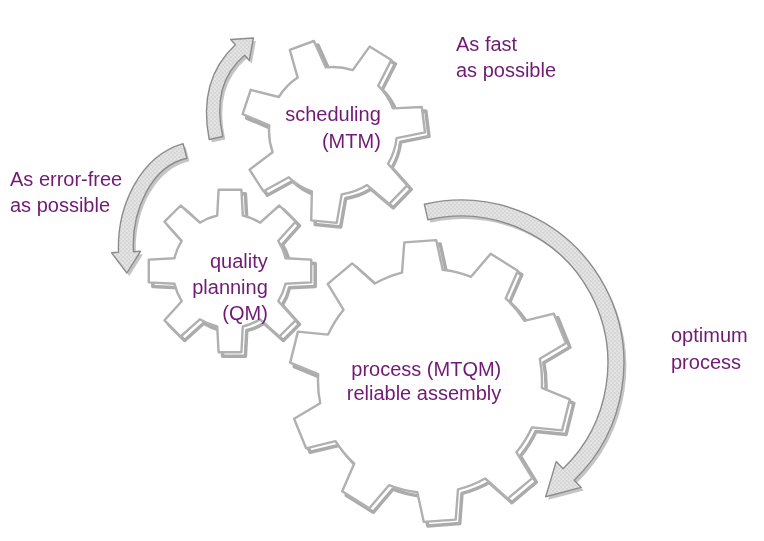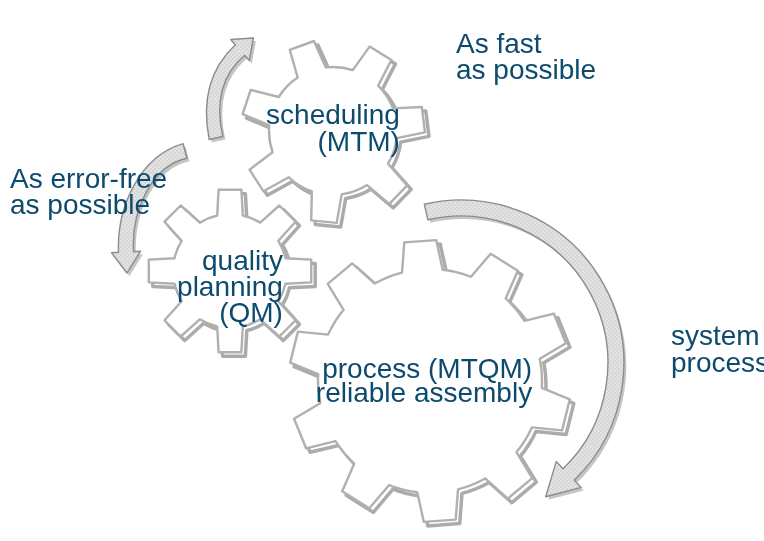--- a/index.html
+++ b/index.html
@@ -2,21 +2,21 @@
 <html><head>
 <meta charset="utf-8">
 <style>
   html,body{margin:0;padding:0;background:#fff;}
   #canvas{
     position:relative;width:764px;height:541px;overflow:hidden;background:#fff;
     font-family:"Liberation Sans","DejaVu Sans",sans-serif;
   }
   #scene{position:absolute;left:0;top:0;}
   .label{
-    position:absolute;color:#0c4a6e;font-size:28px;line-height:26px;
+    position:absolute;color:#701a75;font-size:20px;line-height:26px;
     white-space:nowrap;
   }
   .label.center{text-align:right;transform:translateX(-50%);}
   .label .line{display:block;}
   #lbl-scheduling{left:333px;top:101px;line-height:27px;}
   #lbl-quality{left:230px;top:248px;}
   #lbl-assembly{left:424px;top:357px;line-height:24px;}
   #lbl-fast{left:456px;top:31px;}
   #lbl-errorfree{left:10px;top:166px;}
   #lbl-optimum{left:671px;top:322px;line-height:27px;}
@@ -80,17 +80,17 @@
     <span class="line">As fast</span>
     <span class="line">as possible</span>
   </div>
 
   <div class="label" id="lbl-errorfree">
     <span class="line">As error-free</span>
     <span class="line">as possible</span>
   </div>
 
   <div class="label" id="lbl-optimum">
-    <span class="line">system</span>
+    <span class="line">optimum</span>
     <span class="line">process</span>
   </div>
 
 </div>
 
 </body></html>

